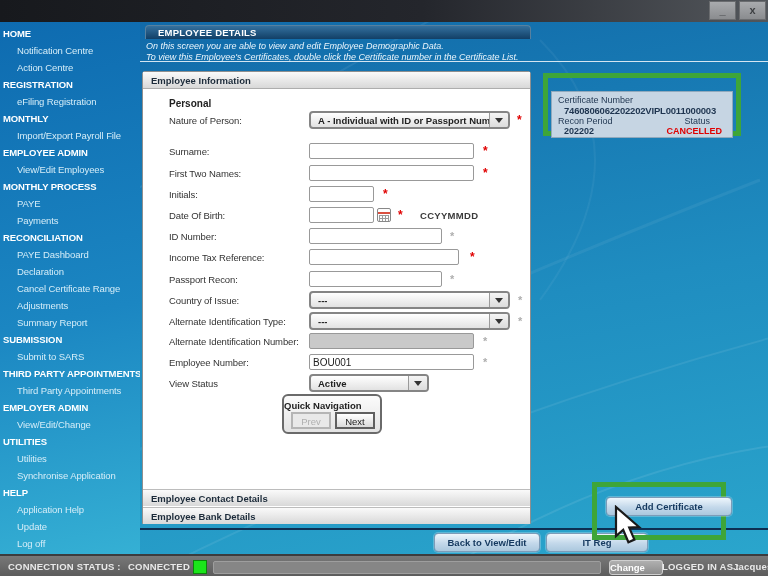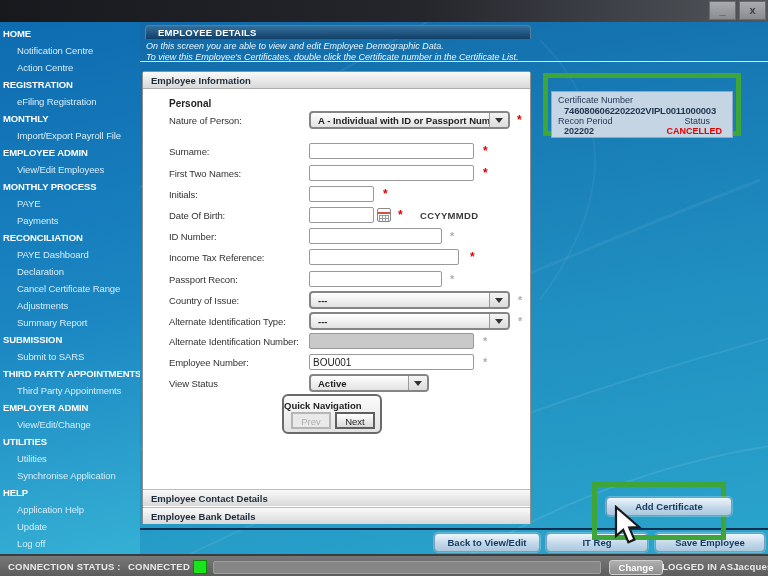--- a/index.html
+++ b/index.html
@@ -83,21 +83,21 @@
   .certbox .v3{position:absolute;right:10px;top:34px;font-weight:bold;color:#e00000;}
   
   .statusbar{position:absolute;left:0;top:554px;width:768px;height:22px;
     background:linear-gradient(#787878,#5c5c5c);border-top:2px solid #3c3c3e;color:#e9e9e9;padding-left:20px;}
   .statusbar .st{position:absolute;top:5px;font-size:9.5px;font-weight:bold;letter-spacing:.2px;white-space:nowrap;}
   .conn-square{position:absolute;left:193px;top:4px;width:14px;height:14px;background:#1ae51a;border:1px solid #0a860a;}
   .progress{position:absolute;left:213px;top:5px;width:388px;height:13px;background:#868686;
     border:1px solid #9e9e9e;border-radius:2px;}
   .changebtn{position:absolute;left:609px;top:4px;width:54px;height:15px;border-radius:3px;
     background:linear-gradient(#b0b0b0,#8d8d8d);border:1px solid #cfcfcf;color:#fff;
-    font-size:9.5px;font-weight:bold;text-align:center;line-height:13px;cursor:pointer;}
+    font-size:9.5px;font-weight:bold;text-align:left;line-height:13px;cursor:pointer;}
   
   .swirls{position:absolute;left:0;top:0;width:768px;height:576px;pointer-events:none;}
   
   .cursor{position:absolute;left:614px;top:505px;z-index:9;}
 </style>
 </head>
 <body>
 
 <div id="app">
 
@@ -267,21 +267,20 @@
       </div>
 
       <div class="acc-h acc-b" style="top:417px">Employee Contact Details</div>
       <div class="acc-h acc-b" style="top:435px">Employee Bank Details</div>
     </div>
 
     <div class="sep-line"></div>
 
     <div class="bluebtn" style="left:294px;top:511px;width:106px">Back to View/Edit</div>
     <div class="bluebtn" style="left:406px;top:511px;width:102px">IT Reg</div>
-    <div class="bluebtn" style="left:515px;top:511px;width:110px">Save Employee</div>
   </div>
 
   <div class="greenbox" style="left:543px;top:73px;width:198px;height:63px">
     <div class="certbox" style="left:3px;top:13px">
       <span class="l1">Certificate Number</span>
       <span class="v1">7460806062202202VIPL0011000003</span>
       <span class="l2">Recon Period</span>
       <span class="l3">Status</span>
       <span class="v2">202202</span>
       <span class="v3">CANCELLED</span>

